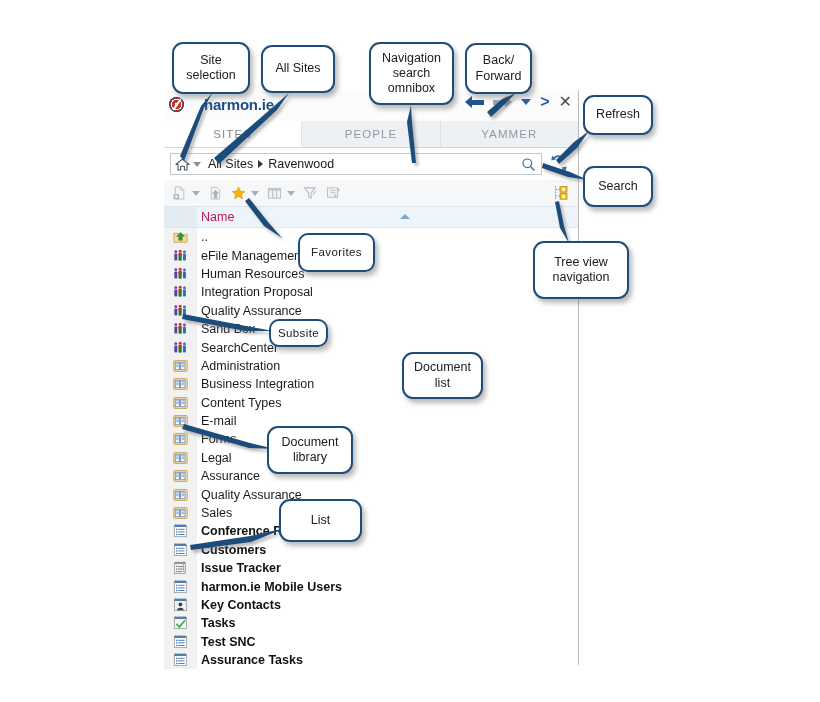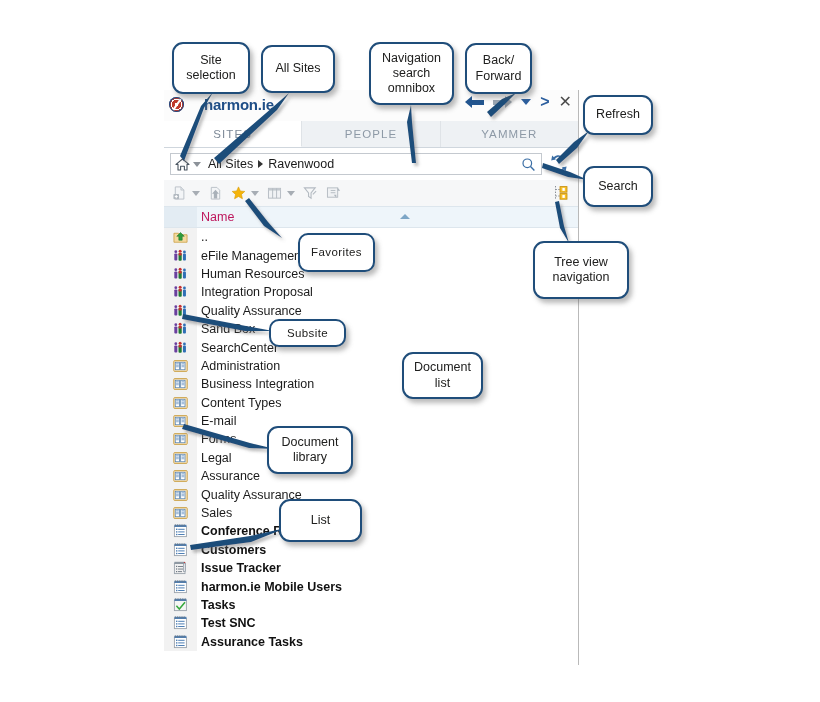--- a/index.html
+++ b/index.html
@@ -699,20 +699,38 @@
           <rect x="3" y="9.8" width="1.4" height="1.4"></rect>
               <rect x="5.2" y="10" width="6.4" height="1"></rect>
         </g>
       </svg>
         </span>
         <span class="rname">harmon.ie Mobile Users</span>
       </div>
       <div class="row bold">
         <span class="gut">
           <svg class="ico" width="15" height="14" viewBox="0 0 15 14">
+        <rect x="1.4" y="2.2" width="12" height="10.4" fill="#f2f2f2" stroke="#9aa3ac" stroke-width=".9"></rect>
+        <rect x="1.4" y="0.8" width="12" height="2.2" fill="#4E7FB5"></rect>
+        <g stroke="#6c7680" stroke-width=".9">
+          <line x1="2.6" y1="0.4" x2="2.6" y2="2.4"></line>
+              <line x1="5" y1="0.4" x2="5" y2="2.4"></line>
+          <line x1="7.4" y1="0.4" x2="7.4" y2="2.4"></line>
+              <line x1="9.8" y1="0.4" x2="9.8" y2="2.4"></line>
+              <line x1="12.2" y1="0.4" x2="12.2" y2="2.4"></line>
+        </g>
+        <circle cx="7.4" cy="6.4" r="1.9" fill="#3c434a"></circle>
+        <path d="M3.8 12.2 a3.7 3.1 0 0 1 7.2 0 Z" fill="#3c434a"></path>
+      </svg>
+        </span>
+        <span class="rname">Key Contacts</span>
+      </div>
+      <div class="row bold">
+        <span class="gut">
+          <svg class="ico" width="15" height="14" viewBox="0 0 15 14">
         <rect x="1.4" y="2.2" width="12" height="10.4" fill="#f4f6f4" stroke="#9aa3ac" stroke-width=".9"></rect>
         <rect x="1.4" y="0.8" width="12" height="2.2" fill="#4E7FB5"></rect>
         <g stroke="#6c7680" stroke-width=".9">
           <line x1="2.6" y1="0.4" x2="2.6" y2="2.4"></line>
               <line x1="5" y1="0.4" x2="5" y2="2.4"></line>
           <line x1="7.4" y1="0.4" x2="7.4" y2="2.4"></line>
               <line x1="9.8" y1="0.4" x2="9.8" y2="2.4"></line>
               <line x1="12.2" y1="0.4" x2="12.2" y2="2.4"></line>
         </g>
         <polyline points="3.4,7.8 6.3,11 12,4.2" fill="none" stroke="#35A83D" stroke-width="1.5"></polyline>
@@ -796,21 +814,21 @@
 </div>
 
 <div class="callout" id="c-treeview" style="left:533px;top:241px;width:96px;height:58px;">
   <span>Tree view<br>navigation</span>
 </div>
 
 <div class="callout small" id="c-favorites" style="left:275px;top:233px;width:77px;height:39px;margin-left:23px;">
   <span>Favorites</span>
 </div>
 
-<div class="callout small" id="c-subsite" style="left:269px;top:319px;width:77px;height:28px;">
+<div class="callout small" id="c-subsite" style="left:269px;top:319px;width:59px;height:28px;">
   <span>Subsite</span>
 </div>
 
 <div class="callout" id="c-doclist" style="left:402px;top:352px;width:81px;height:47px;">
   <span>Document<br>list</span>
 </div>
 
 <div class="callout" id="c-doclibrary" style="left:267px;top:426px;width:86px;height:48px;">
   <span>Document<br>library</span>
 </div>

